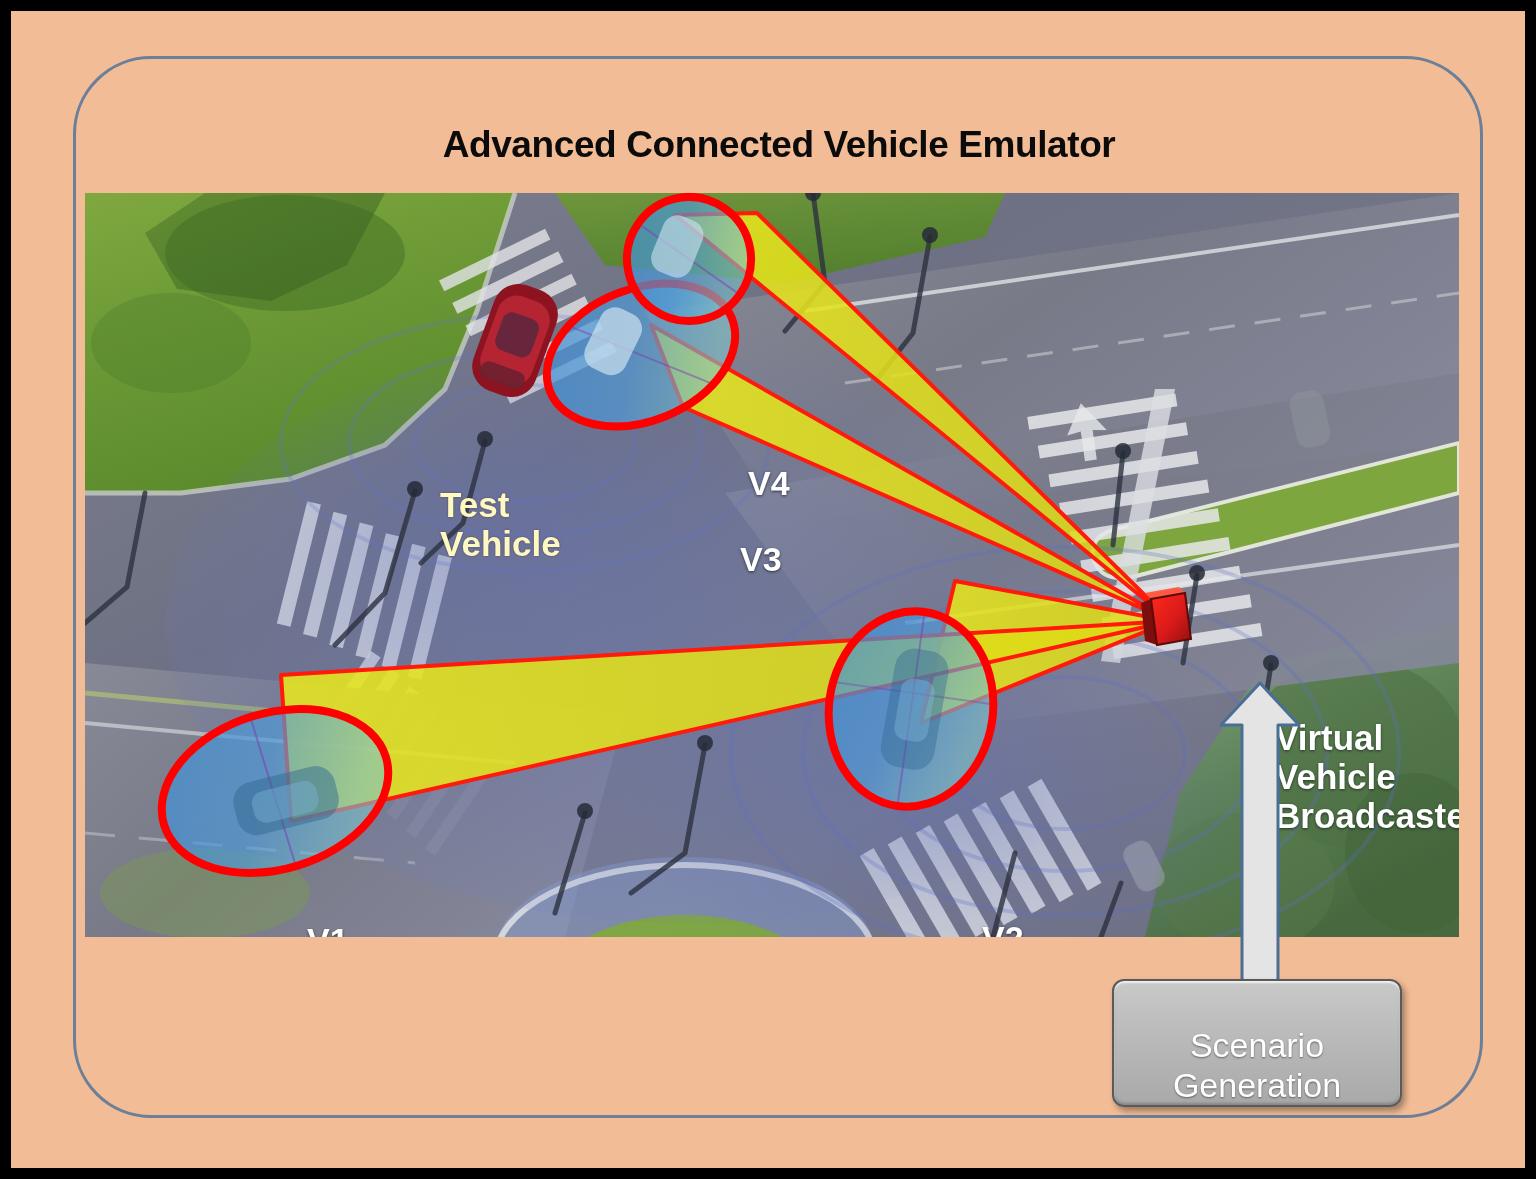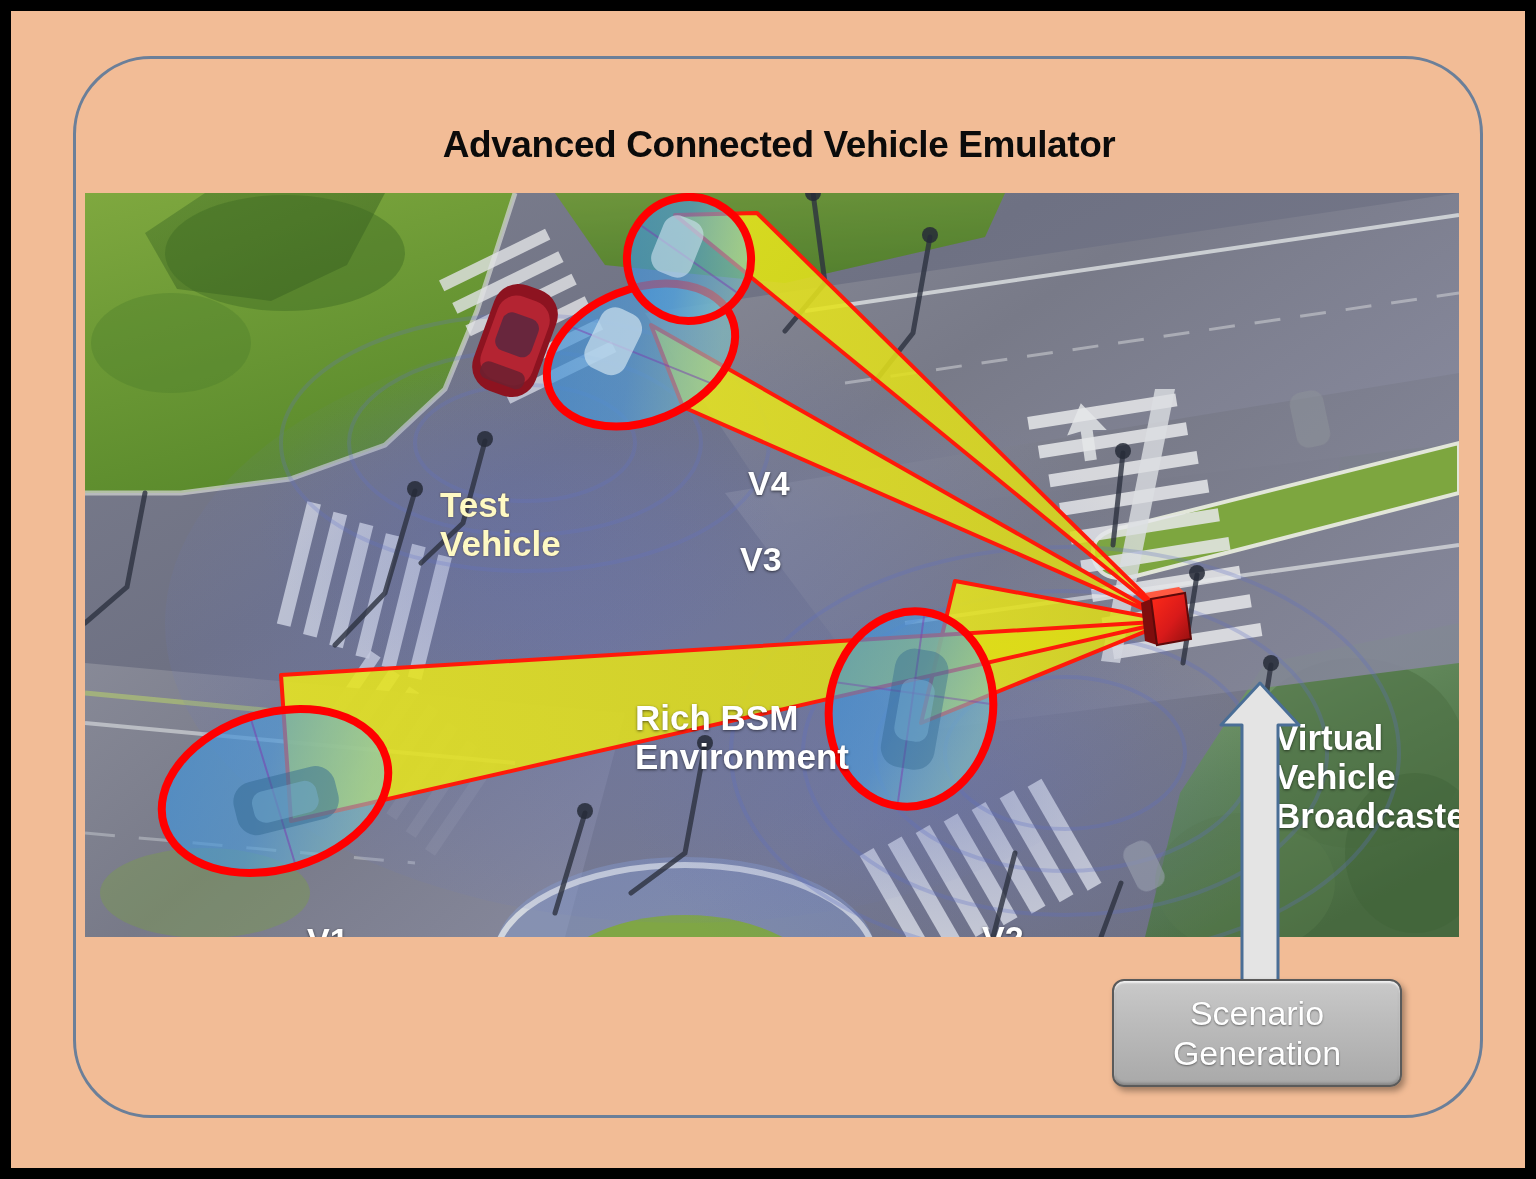--- a/index.html
+++ b/index.html
@@ -112,29 +112,29 @@
   #up-arrow {
     position: absolute;
     left: 1206px; top: 668px;
     width: 86px; height: 320px;
   }
 
   
   #scenario-box {
     position: absolute;
     left: 1101px; top: 968px;
-    width: 290px; height: 108px;
+    width: 290px; height: 128px;
     border-radius: 12px;
     border: 2px solid #5a5a5a;
     background: linear-gradient(180deg, #c9c9c9 0%, #bdbdbd 35%, #a9a9a9 100%);
     box-shadow: inset 0 2px 2px rgba(255,255,255,.75),
                 inset 0 -2px 3px rgba(0,0,0,.22),
                 3px 4px 6px rgba(0,0,0,.35);
     display: flex;
-    align-items: center;
+    align-items: flex-end;
     justify-content: center;
   }
   #scenario-label {
     font-size: 34px;
     color: #ffffff;
     text-align: center;
     line-height: 1.18;
     white-space: pre-line;
     text-shadow: 0 1px 2px rgba(0,0,0,.45);
   }
@@ -423,22 +423,20 @@
             <path d="M1066,406 L1100,400 L1106,446 L1072,452 Z" fill="url(#cubeg)"></path>
             <path d="M1066,406 L1072,452 L1060,448 L1056,410 Z" fill="#7e0d0d"></path>
             <path d="M1066,406 L1100,400 L1094,394 L1060,400 Z" fill="#ff5a42"></path>
             <path d="M1066,406 L1100,400 L1106,446 L1072,452 Z" fill="none" stroke="#5c0a0a" stroke-width="2"></path>
           </g>
         </g>
       </svg>
 
       <div class="photo-label" id="label-test-vehicle">Test
 Vehicle</div>
-      <div class="photo-label" id="label-rich-bsm">Rich BSM
-Environment</div>
       <div class="photo-label" id="label-broadcaster">Virtual
 Vehicle
 Broadcaster</div>
 
       <div class="v-label" id="v1-label">V1</div>
       <div class="v-label" id="v2-label">V2</div>
       <div class="v-label" id="v3-label">V3</div>
       <div class="v-label" id="v4-label">V4</div>
     </div>
 

